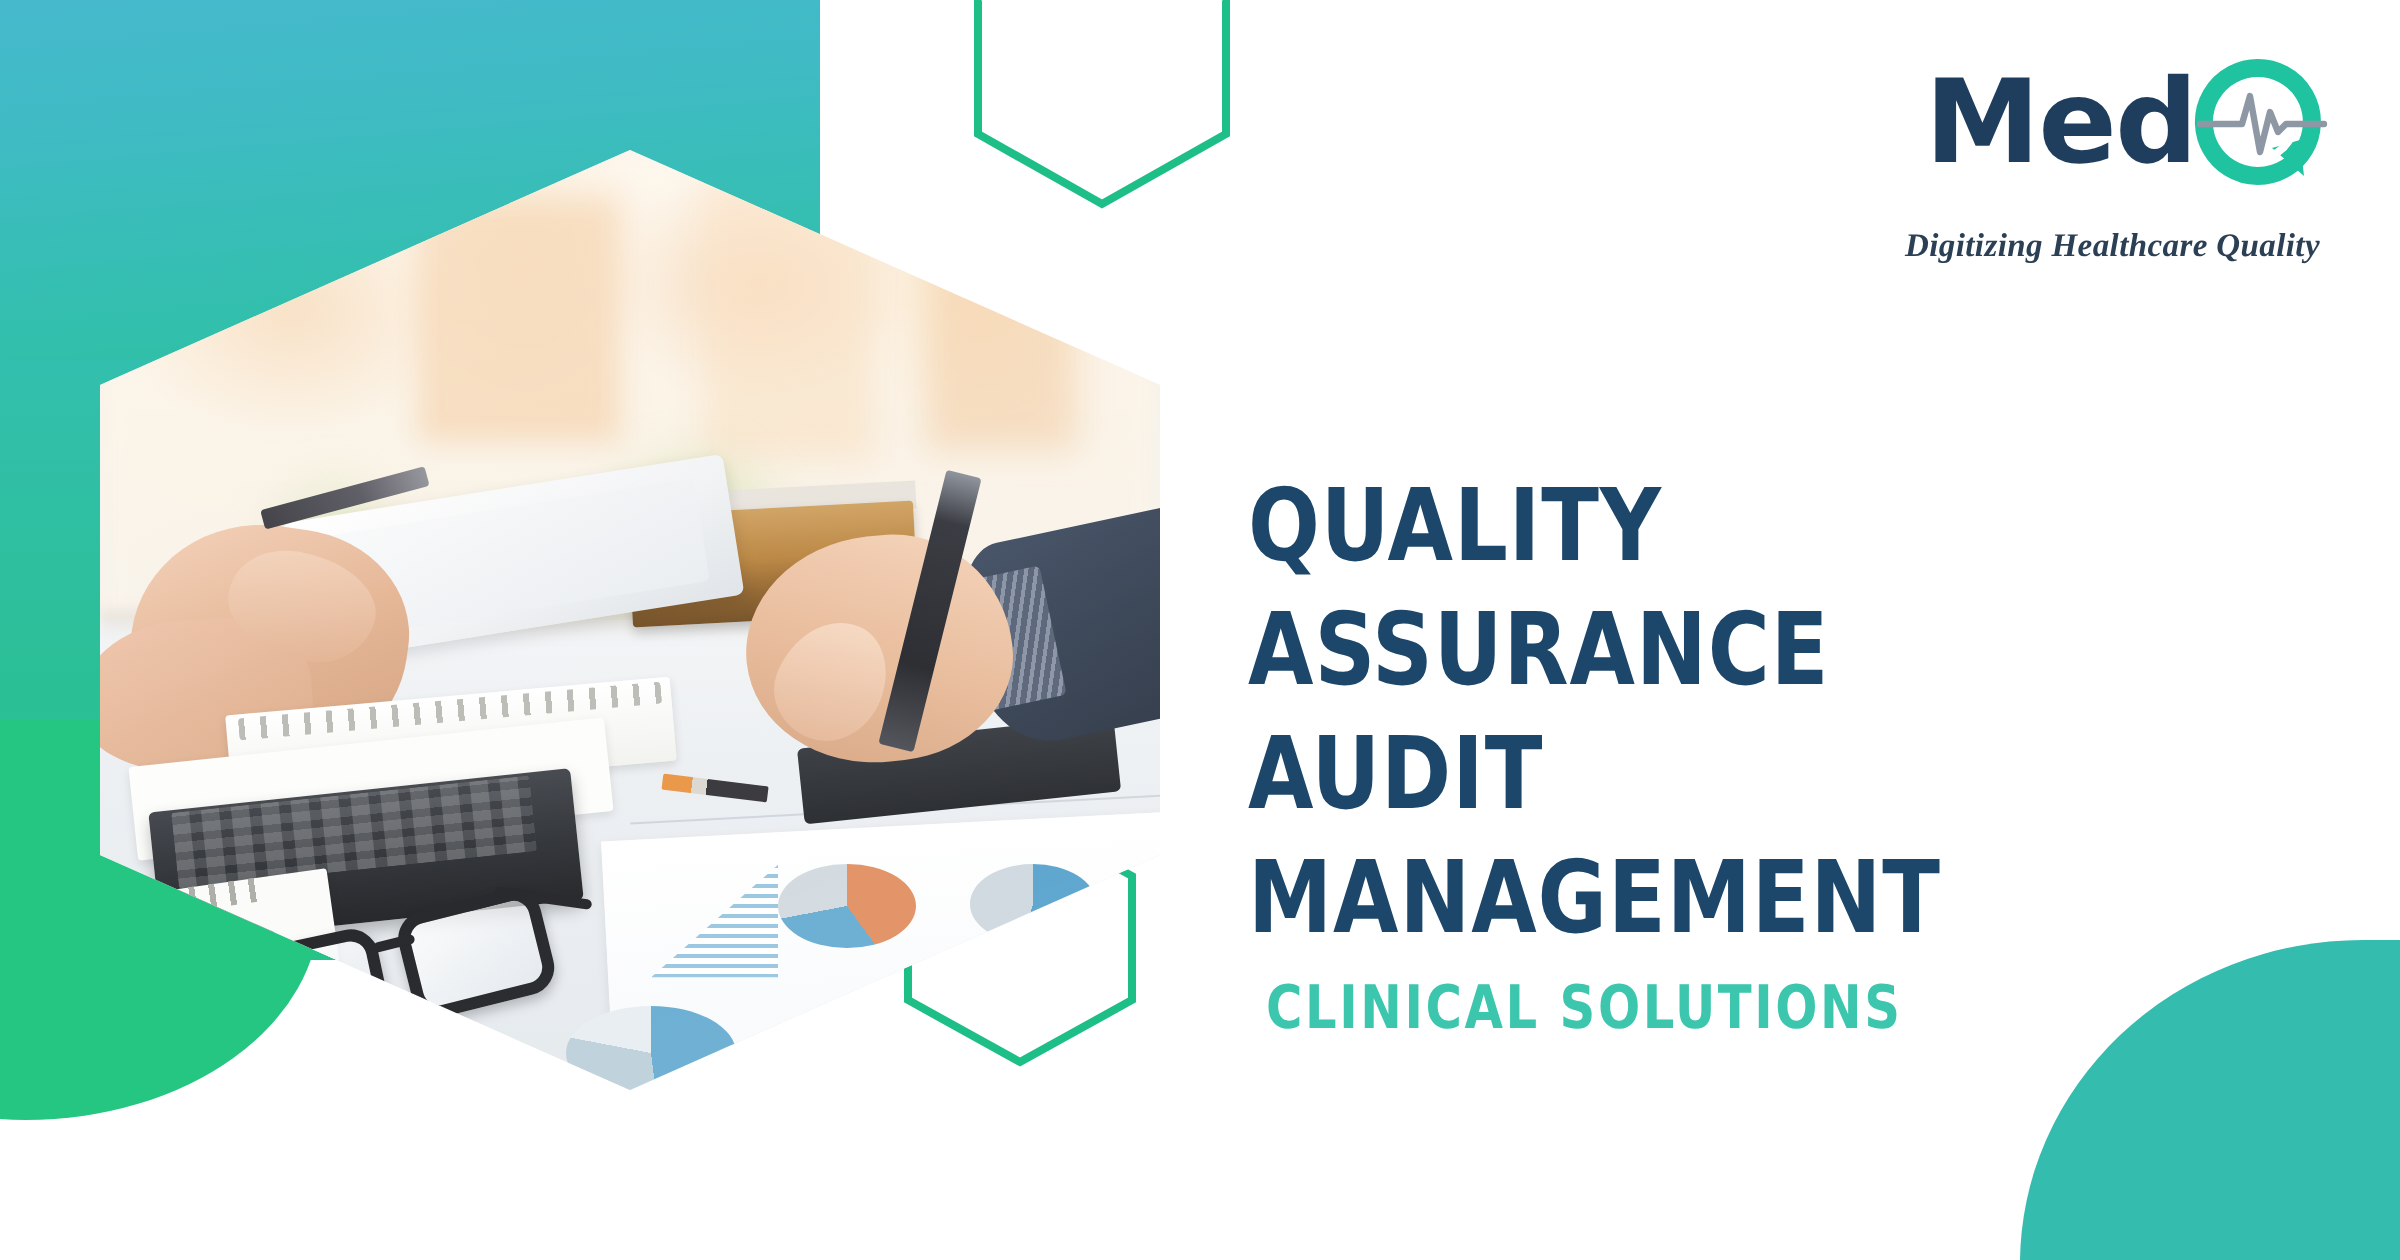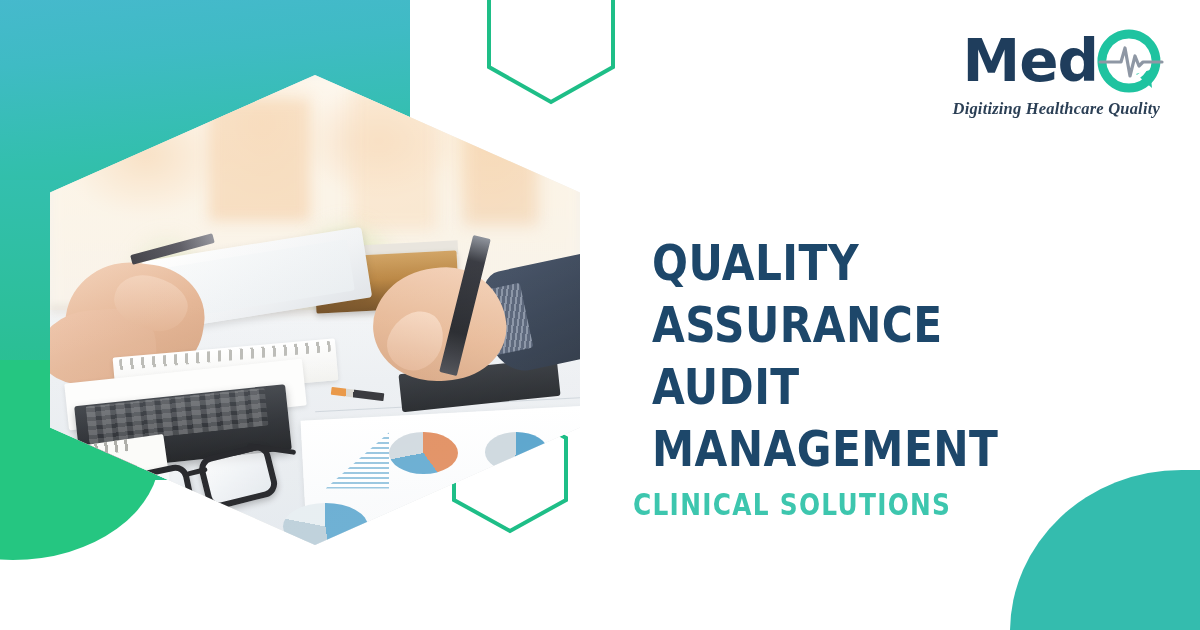--- a/index.html
+++ b/index.html
@@ -315,31 +315,31 @@
   .logo-word {
     font-family:"DejaVu Sans", sans-serif;
     font-weight:bold;
     font-size:58px;
     color:#1F3D5C;
     letter-spacing:-1px;
     line-height:1;
   }
   .logo-q { position:relative; width:70px; height:66px; margin:0 -4px; }
   .logo-tagline {
-    margin-top:5px;
+    margin-top:19px;
     font-family:"Liberation Serif", serif;
     font-weight:bold; font-style:italic;
     font-size:16.5px;
     color:#2B3F55;
     letter-spacing:.2px;
     text-align:center;
   }
 
   
-  .text-block { position:absolute; left:652px; top:232px; width:520px; }
+  .text-block { position:absolute; left:624px; top:232px; width:520px; }
   .headline {
     font-family:"DejaVu Sans Condensed","Liberation Sans Narrow","Liberation Sans", sans-serif;
     font-weight:bold;
     font-size:50px;
     line-height:1.24;
     color:#1D476A;
     letter-spacing:.5px;
     transform:scaleX(.94);
     transform-origin:left center;
     white-space:pre-line;

